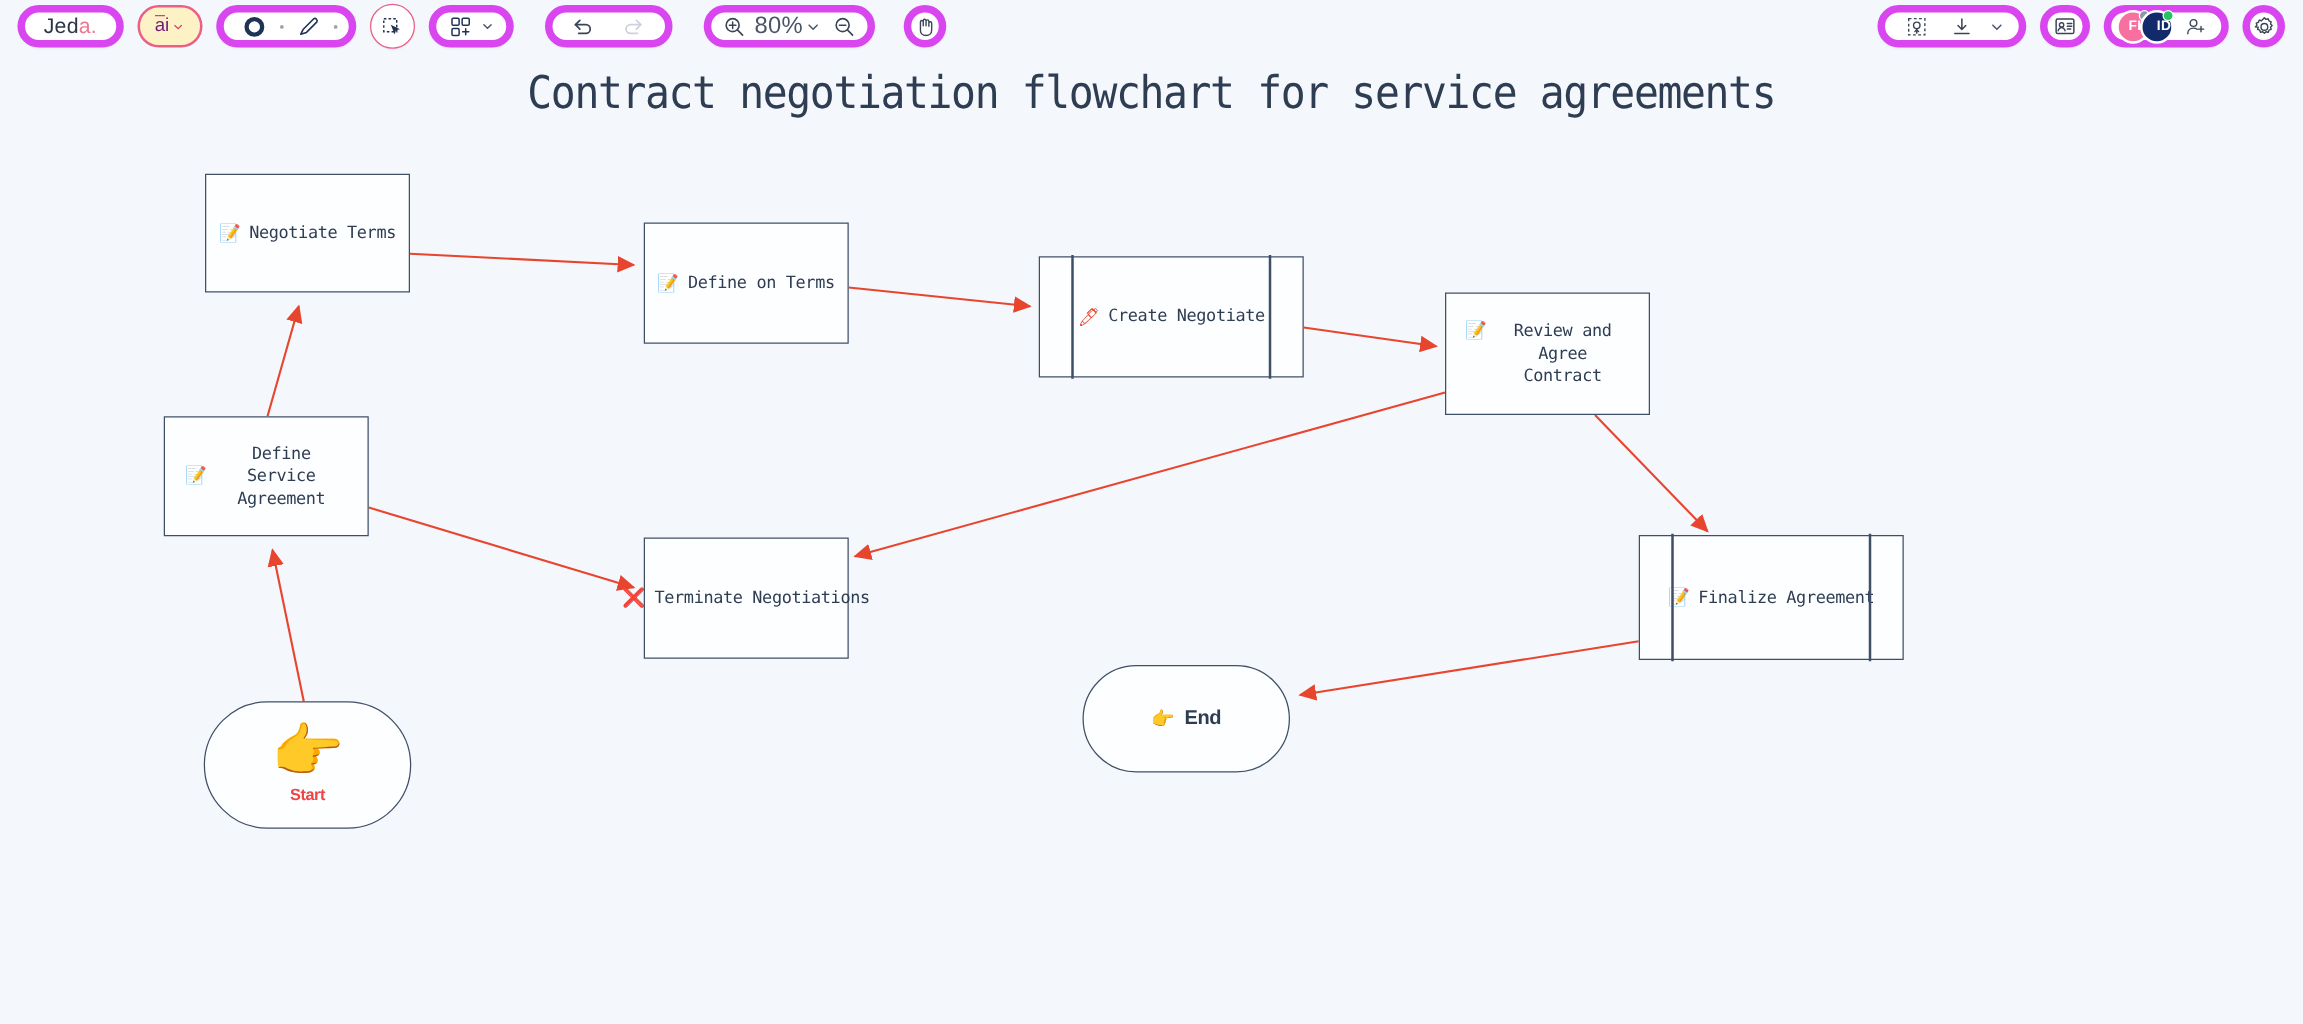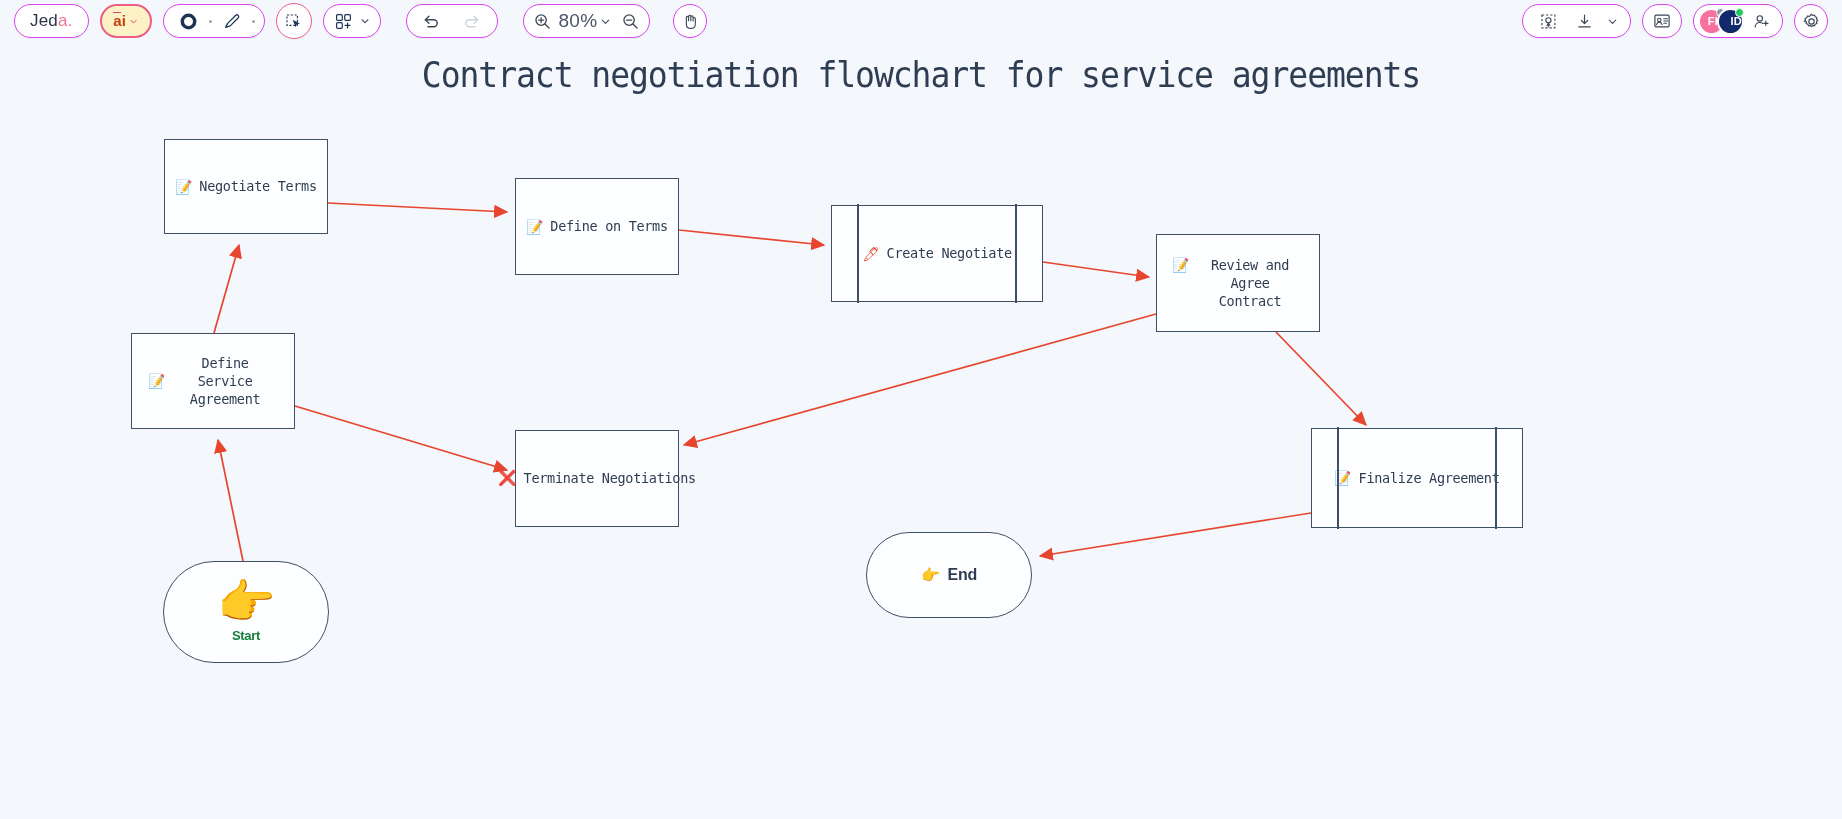--- a/index.html
+++ b/index.html
@@ -17,21 +17,21 @@
     width: 1842px; height: 42px;
     display: flex; align-items: center;
     padding: 0 14px;
     z-index: 50;
   }
   .tb-left { display: flex; align-items: center; gap: 11px; }
   .tb-right { display: flex; align-items: center; gap: 11px; margin-left: auto; }
 
   .pill {
     background: #ffffff;
-    border: 1px solid #d946ef;
+    border: 6px solid #d946ef;
     border-radius: 999px;
     height: 34px;
     display: flex; align-items: center;
     box-shadow: 0 1px 2px rgba(30,40,70,.05);
   }
 
   
   .logo {
     padding: 0 15px;
     font-size: 17px; font-weight: 400;
@@ -44,21 +44,21 @@
   .ai-btn {
     background: #fdf2c6;
     border: 2px solid #ec5e86;
     border-radius: 999px;
     height: 34px; min-width: 52px;
     display: flex; align-items: center; justify-content: center;
     gap: 3px; padding: 0 9px;
     cursor: pointer;
   }
   .ai-btn .ai-txt {
-    font-size: 15px; color: #c2410c; font-weight: 700;
+    font-size: 15px; color: #701a75; font-weight: 400;
     line-height: 1; position: relative; top: -1px;
   }
   .ai-btn .ai-txt::before {
     content: ""; position: absolute;
     left: 0px; top: -1px; width: 8px; height: 1.6px;
     background: #d4456c;
   }
 
   
   .ibtn {
@@ -370,20 +370,20 @@
 
   <div class="node" style="left:515px; top:430px; width:164px; height:97px;">
     <span class="lbl" style="white-space:nowrap;">
       <span class="emo" style="color:#e0245e; font-size:15px;">❌</span>
       <span>Terminate Negotiations</span>
     </span>
   </div>
 
   <div class="node stadium" style="left:163px; top:561px; width:166px; height:102px;">
     <span class="emo" style="font-size:47px; line-height:.95;">👉</span>
-    <span style="font-family:'Liberation Sans',sans-serif; font-size:13px; font-weight:bold; color:#15803d;">Start</span>
+    <span style="font-family:'Liberation Sans',sans-serif; font-size:13px; font-weight:bold; color:#ef4444;">Start</span>
   </div>
 
   <div class="node stadium" style="left:866px; top:532px; width:166px; height:86px; flex-direction:row; gap:8px;">
     <span class="emo" style="font-size:15px;">👉</span>
     <span style="font-family:'Liberation Sans',sans-serif; font-size:16px; font-weight:bold; color:#2e3d52;">End</span>
   </div>
 </div>
 
 </body></html>

